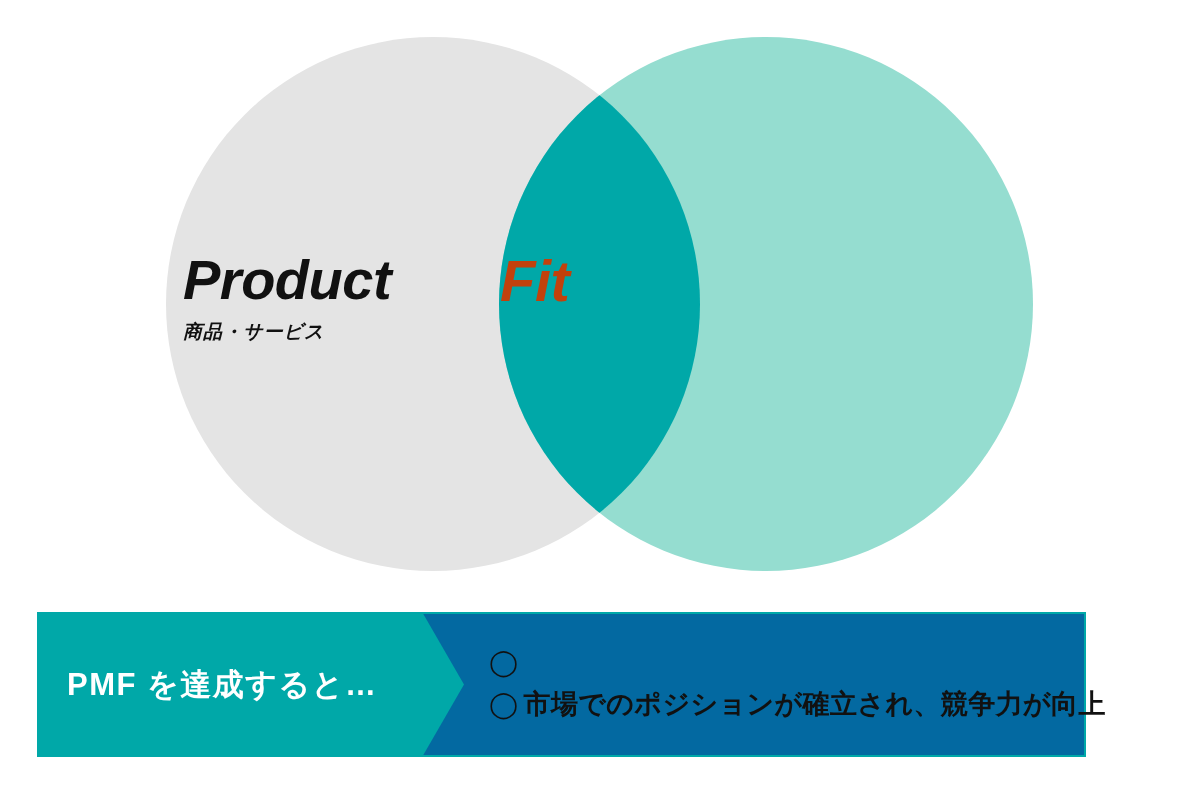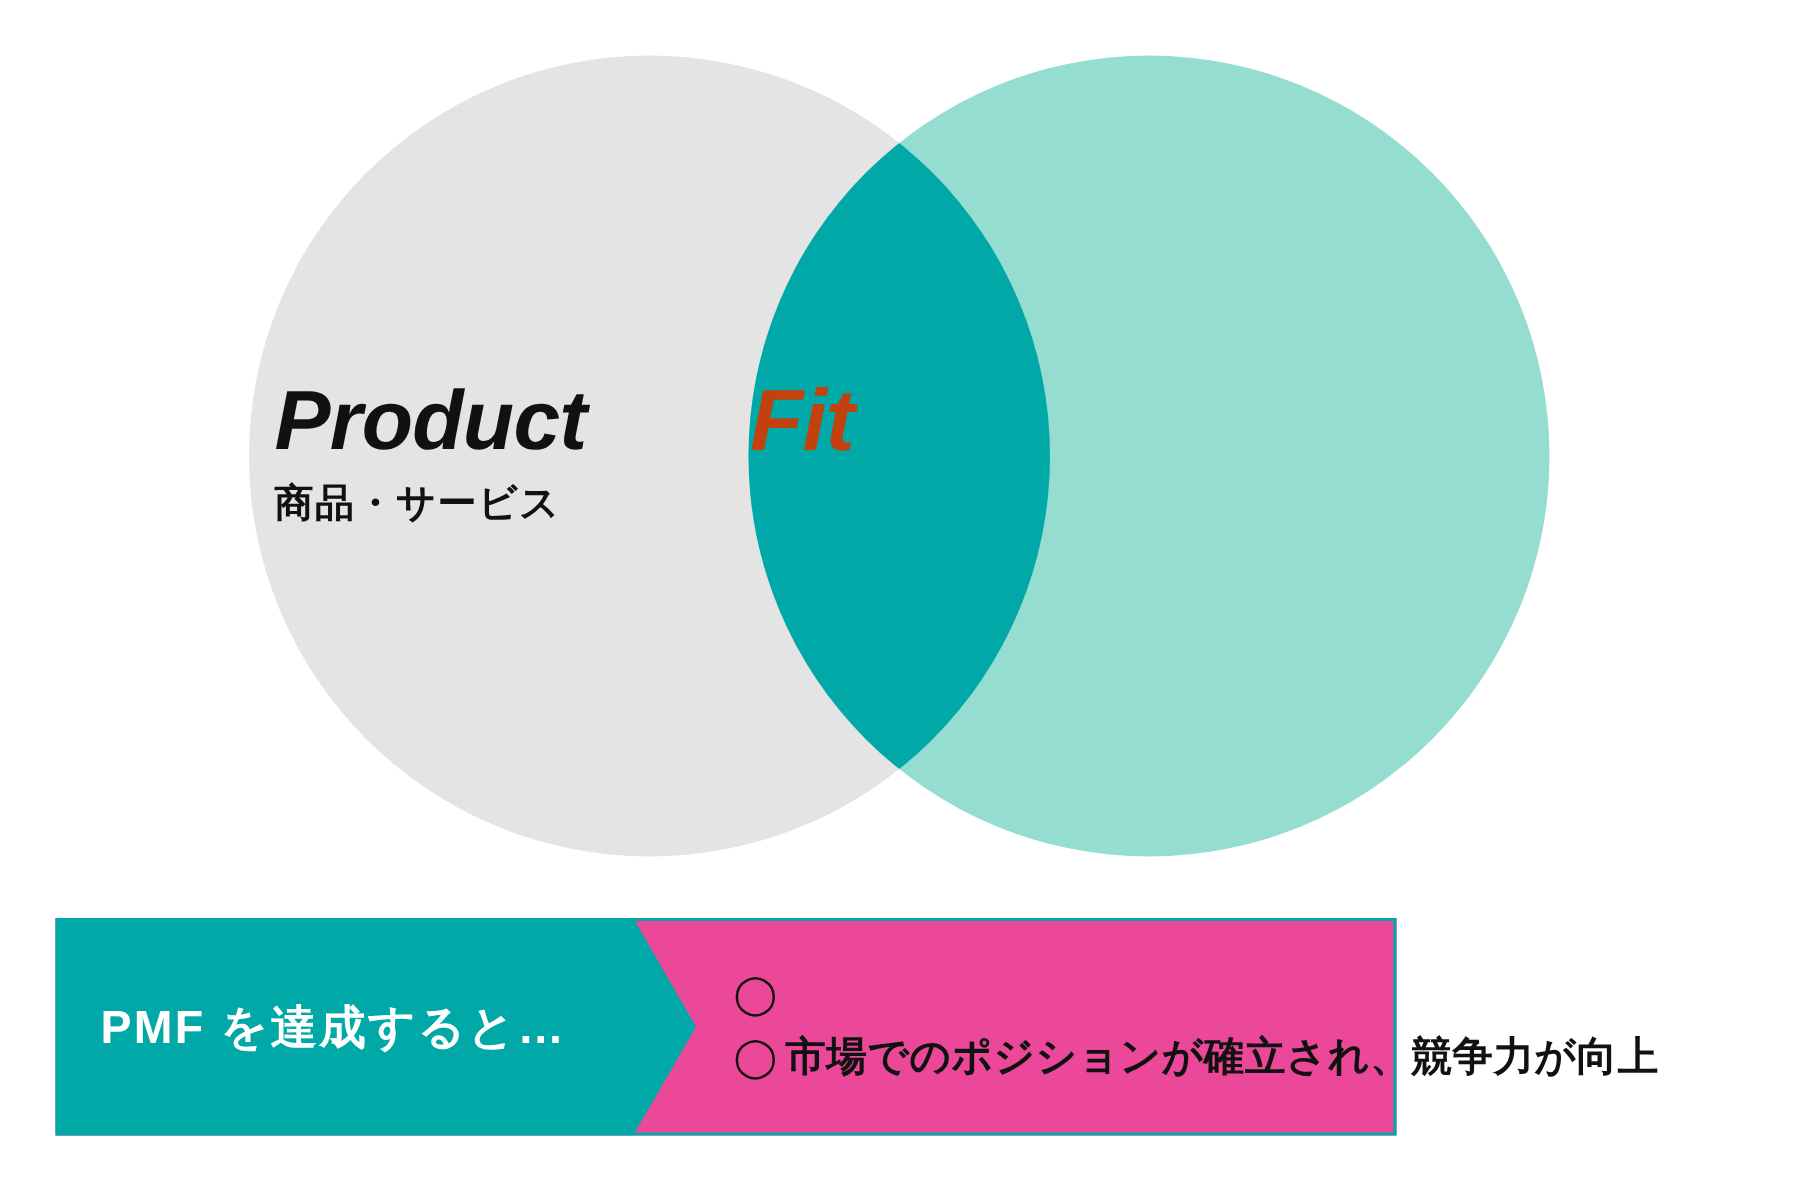--- a/index.html
+++ b/index.html
@@ -36,23 +36,24 @@
     white-space: nowrap;
   }
   .venn-title {
     font-weight: bold;
     font-style: italic;
     font-size: 56px;
     letter-spacing: -0.5px;
   }
   .venn-sub {
     font-weight: bold;
-    font-size: 26px;
+    font-size: 19px;
     letter-spacing: 1px;
     margin-top: 14px;
+    font-style: italic;
   }
 
   #label-product {
     left: 183px;
     top: 252px;
     width: 320px;
     color: #111111;
   }
   #label-market {
     left: 646px;
@@ -68,25 +69,25 @@
   }
   #label-fit .venn-title {
     font-size: 58px;
   }
 
   
   #result-banner {
     position: absolute;
     left: 37px;
     top: 612px;
-    width: 894px;
+    width: 1049px;
     height: 145px;
     box-sizing: border-box;
     border: 2px solid #00A8A8;
-    background: #ec4899;
+    background: #0369a1;
   }
   #banner-arrow {
     position: absolute;
     left: -2px;
     top: -2px;
     width: 427px;
     height: 145px;
     background: #00A8A8;
     -webkit-clip-path: polygon(0 0, 90.2% 0, 100% 50%, 90.2% 100%, 0 100%);
     clip-path: polygon(0 0, 90.2% 0, 100% 50%, 90.2% 100%, 0 100%);

